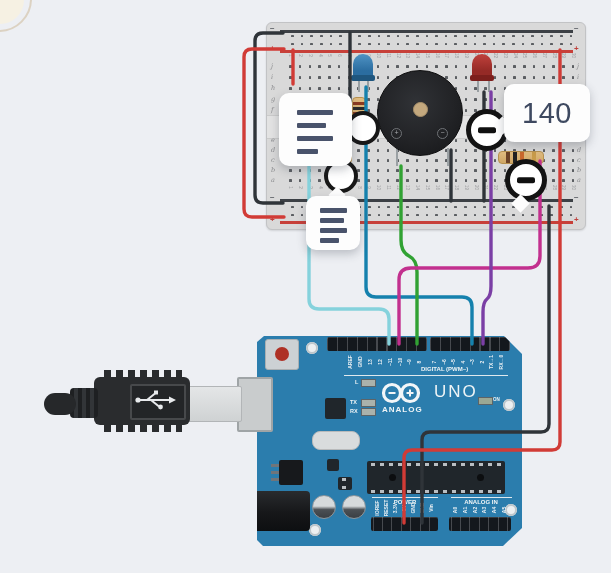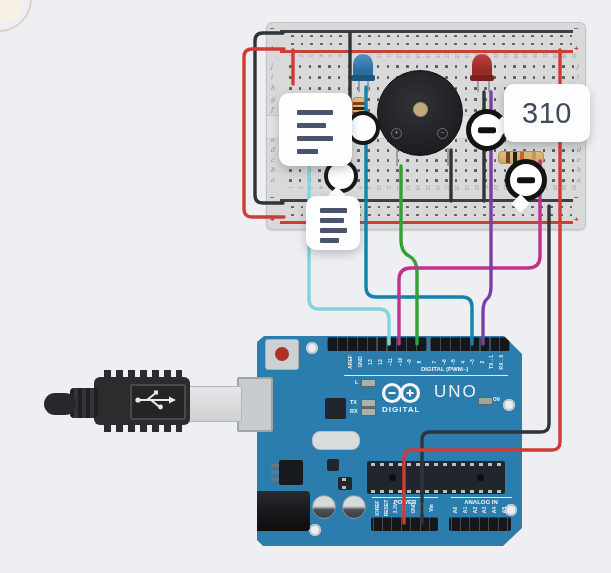--- a/index.html
+++ b/index.html
@@ -709,21 +709,21 @@
     <div class="wtext" style="left:93px;top:72px;font-size:5.5px;font-weight:bold;">RX</div>
     <div class="ledrect" style="left:104px;top:72px;"></div>
 
     <svg class="abs" style="left:120px;top:44px;" width="50" height="28" viewBox="0 0 50 28">
       <circle cx="15" cy="13" r="8.5" fill="none" stroke="#f2f6f8" stroke-width="3.2"></circle>
       <circle cx="33" cy="13" r="8.5" fill="none" stroke="#f2f6f8" stroke-width="3.2"></circle>
       <line x1="11.5" y1="13" x2="18.5" y2="13" stroke="#f2f6f8" stroke-width="2"></line>
       <line x1="29.5" y1="13" x2="36.5" y2="13" stroke="#f2f6f8" stroke-width="2"></line>
       <line x1="33" y1="9.5" x2="33" y2="16.5" stroke="#f2f6f8" stroke-width="2"></line>
     </svg>
-    <div class="wtext" style="left:125px;top:69px;font-size:8px;font-weight:bold;letter-spacing:1px;">DIGITAL</div>
+    <div class="wtext" style="left:125px;top:69px;font-size:8px;font-weight:bold;letter-spacing:1px;">ANALOG</div>
     <div class="wtext" style="left:177px;top:46px;font-size:17px;letter-spacing:2px;">UNO</div>
 
     <div class="ledrect" style="left:221px;top:61px;background:#9ba894;"></div>
     <div class="wtext" style="left:236px;top:61px;font-size:4.5px;font-weight:bold;">ON</div>
 
     <div class="chip" style="left:68px;top:62px;width:21px;height:21px;"></div>
     <div class="chip" style="left:55px;top:95px;width:46px;height:17px;background:#d9dcdd;border:1px solid #b8babb;border-radius:8px;"></div>
     <div class="chip" style="left:70px;top:123px;width:12px;height:12px;"></div>
     <div class="chip" style="left:81px;top:141px;width:14px;height:13px;">
       <div class="teeth" style="top:1px;"></div>
@@ -825,18 +825,18 @@
   <div class="pointer" style="left:331px;top:189px;width:12px;height:12px;"></div>
   <div class="bubble" style="left:306px;top:196px;width:54px;height:54px;">
     <div class="nline thin" style="left:14px;top:12px;width:27px;"></div>
     <div class="nline thin" style="left:14px;top:22px;width:24px;"></div>
     <div class="nline thin" style="left:14px;top:32px;width:27px;"></div>
     <div class="nline thin" style="left:14px;top:42px;width:19px;"></div>
   </div>
 
   <div class="pointer" style="left:496px;top:119px;width:13px;height:13px;"></div>
   <div class="bubble" style="left:504px;top:84px;width:86px;height:58px;">
-    <div class="bubble-text">310</div>
+    <div class="bubble-text">140</div>
   </div>
 
   <div class="pointer" style="left:514px;top:197px;width:13px;height:13px;"></div>
 
 </div>
 
 </body></html>

